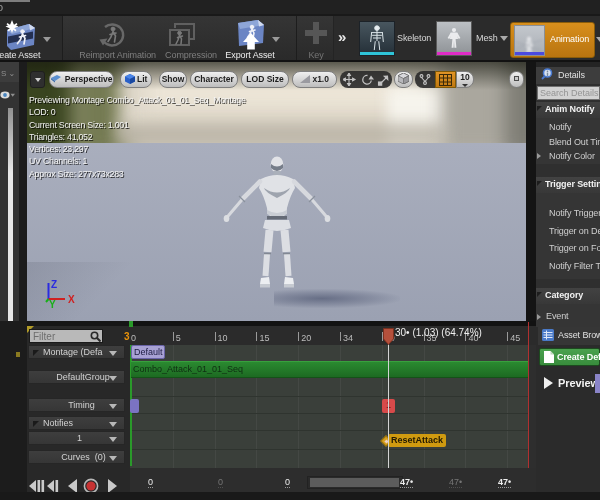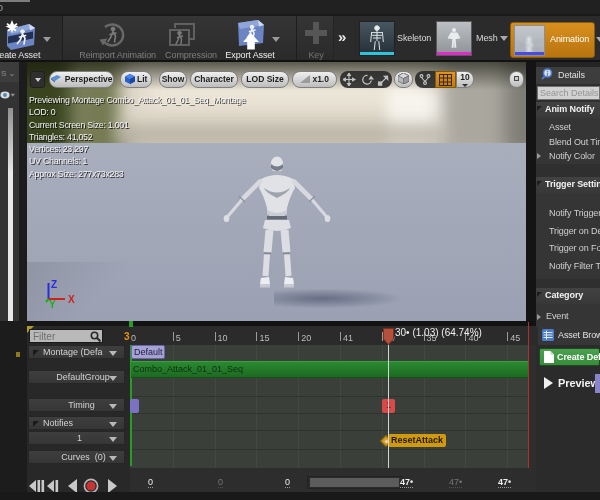--- a/index.html
+++ b/index.html
@@ -299,21 +299,21 @@
 </svg>
 <div class="lbl" style="left:558px;top:70px;color:#e0e0e0">Details</div>
 
 <div class="abs" style="left:537px;top:86px;width:63px;height:14px;background:#d2d2d2;border:1px solid #707070"></div>
 <div class="abs" style="left:540px;top:88px;font-size:9px;color:#949494;white-space:nowrap">Search Details</div>
 
 <div class="abs" style="left:536px;top:102px;width:64px;height:16px;background:linear-gradient(#424242,#383838)"></div>
 <div class="abs" style="left:537px;top:106px;width:0;height:0;border-top:5px solid #1e1e1e;border-right:5px solid transparent"></div>
 <div class="lbl" style="left:545px;top:104px;color:#f2f2f2;font-weight:bold">Anim Notify</div>
 <div class="abs" style="left:536px;top:118px;width:64px;height:46px;background:#353535"></div>
-<div class="lbl" style="left:549px;top:122px">Asset</div>
+<div class="lbl" style="left:549px;top:122px">Notify</div>
 <div class="lbl" style="left:549px;top:137px">Blend Out Tim</div>
 <div class="abs" style="left:537px;top:153px;width:0;height:0;border-left:4px solid #9a9a9a;border-top:3px solid transparent;border-bottom:3px solid transparent"></div>
 <div class="lbl" style="left:549px;top:151px">Notify Color</div>
 
 <div class="abs" style="left:536px;top:177px;width:64px;height:16px;background:linear-gradient(#424242,#383838)"></div>
 <div class="abs" style="left:537px;top:181px;width:0;height:0;border-top:5px solid #1e1e1e;border-right:5px solid transparent"></div>
 <div class="lbl" style="left:545px;top:179px;color:#f2f2f2;font-weight:bold">Trigger Settin</div>
 <div class="abs" style="left:536px;top:193px;width:64px;height:86px;background:#353535"></div>
 <div class="lbl" style="left:549px;top:208px">Notify Trigger</div>
 <div class="lbl" style="left:549px;top:226px">Trigger on Ded</div>
@@ -406,21 +406,21 @@
 <div id="ticks">
     <div class="abs" style="left:172.8px;top:332px;width:1px;height:9px;background:#9a9a9a"></div>
     <div class="abs" style="left:175.8px;top:332.5px;font-size:9px;color:#bcbcbc">5</div>
     <div class="abs" style="left:214.6px;top:332px;width:1px;height:9px;background:#9a9a9a"></div>
     <div class="abs" style="left:217.6px;top:332.5px;font-size:9px;color:#bcbcbc">10</div>
     <div class="abs" style="left:256.4px;top:332px;width:1px;height:9px;background:#9a9a9a"></div>
     <div class="abs" style="left:259.4px;top:332.5px;font-size:9px;color:#bcbcbc">15</div>
     <div class="abs" style="left:298.2px;top:332px;width:1px;height:9px;background:#9a9a9a"></div>
     <div class="abs" style="left:301.2px;top:332.5px;font-size:9px;color:#bcbcbc">20</div>
     <div class="abs" style="left:340px;top:332px;width:1px;height:9px;background:#9a9a9a"></div>
-    <div class="abs" style="left:343px;top:332.5px;font-size:9px;color:#bcbcbc">41</div>
+    <div class="abs" style="left:343px;top:332.5px;font-size:9px;color:#bcbcbc">34</div>
     <div class="abs" style="left:381.79999999999995px;top:332px;width:1px;height:9px;background:#9a9a9a"></div>
     <div class="abs" style="left:384.79999999999995px;top:332.5px;font-size:9px;color:#bcbcbc">30</div>
     <div class="abs" style="left:423.59999999999997px;top:332px;width:1px;height:9px;background:#9a9a9a"></div>
     <div class="abs" style="left:426.59999999999997px;top:332.5px;font-size:9px;color:#bcbcbc">35</div>
     <div class="abs" style="left:465.4px;top:332px;width:1px;height:9px;background:#9a9a9a"></div>
     <div class="abs" style="left:468.4px;top:332.5px;font-size:9px;color:#bcbcbc">40</div>
     <div class="abs" style="left:507.2px;top:332px;width:1px;height:9px;background:#9a9a9a"></div>
     <div class="abs" style="left:510.2px;top:332.5px;font-size:9px;color:#bcbcbc">45</div>
   </div>
 <div class="abs" style="left:131px;top:332.5px;font-size:9px;color:#bcbcbc">0</div>

